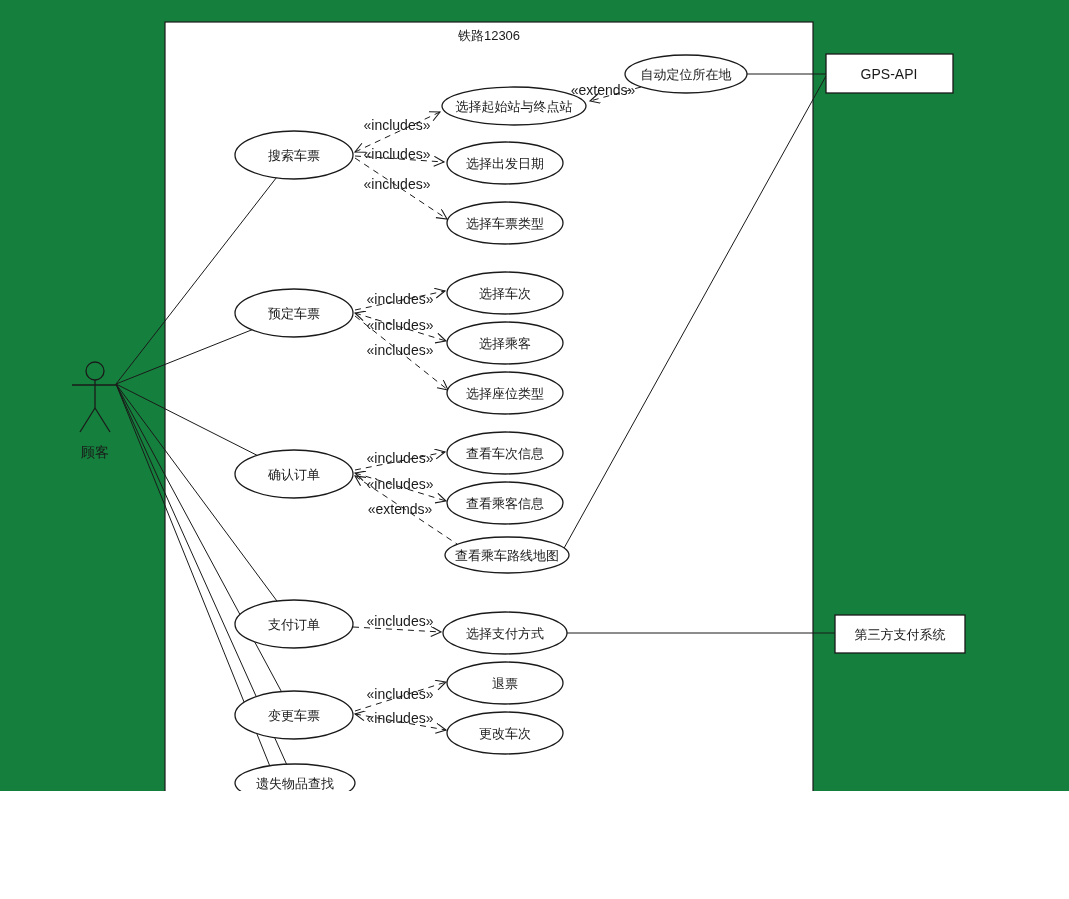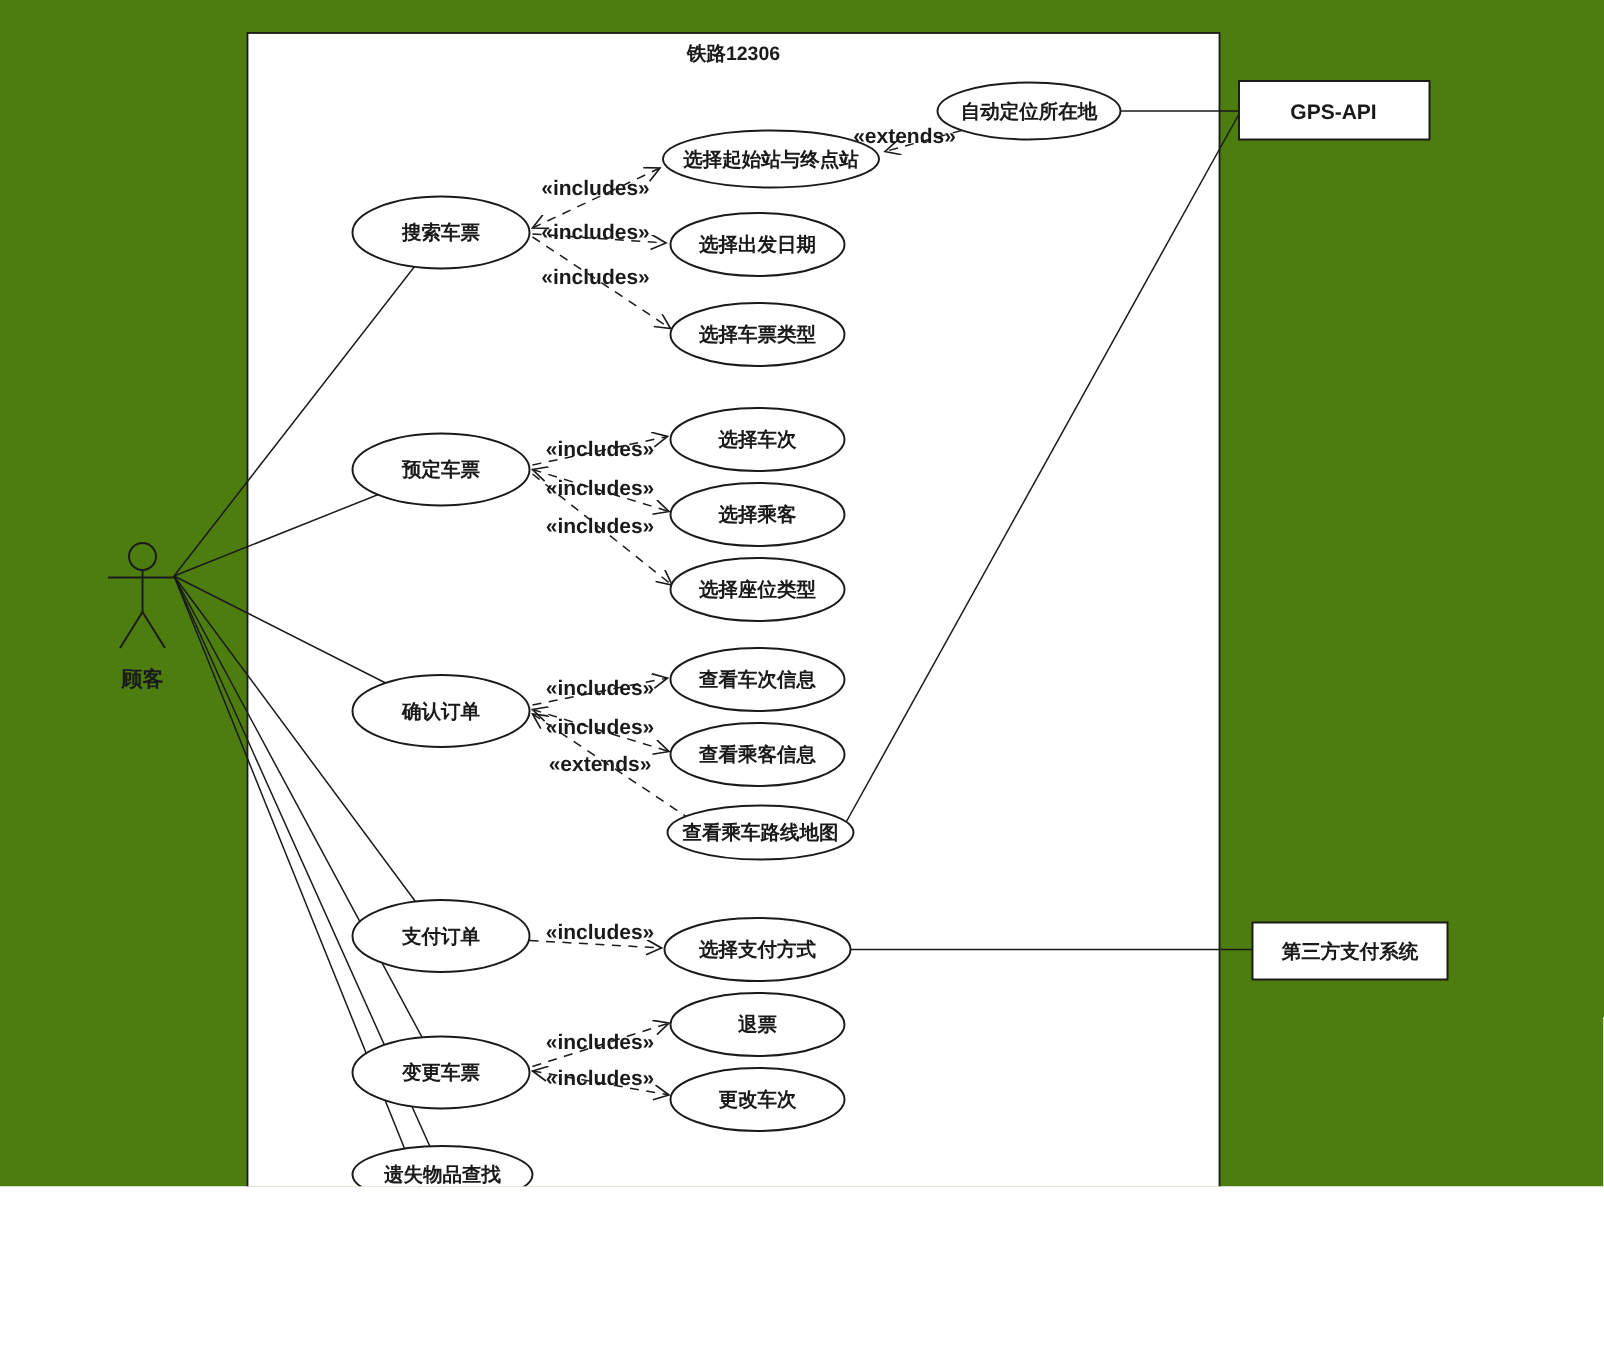--- a/index.html
+++ b/index.html
@@ -1,16 +1,16 @@
 <!DOCTYPE html>
 <html><head>
 <meta charset="utf-8">
 <style>
   html,body{margin:0;padding:0;background:#ffffff;}
-  .canvas{position:relative;width:1069px;height:791px;background:#4d7c0f;overflow:hidden;font-weight:bold;}
+  .canvas{position:relative;width:1069px;height:791px;background:#15803d;overflow:hidden;}
   svg{display:block;}
   svg text{font-family:"Liberation Sans","DejaVu Sans",sans-serif;fill:#1a1a1a;}
   .uc-label{font-size:13px;text-anchor:middle;dominant-baseline:central;}
   .stereo{font-size:14px;text-anchor:middle;dominant-baseline:central;}
   .sys-title{font-size:13px;text-anchor:middle;}
   .actor-label{font-size:14px;text-anchor:middle;dominant-baseline:central;}
   .shape{fill:#ffffff;stroke:#1a1a1a;stroke-width:1.3;}
   .boundary{fill:#ffffff;stroke:#1a1a1a;stroke-width:1.2;}
   .conn{stroke:#1a1a1a;stroke-width:1;fill:none;}
   .dashed{stroke-dasharray:6 5;}

